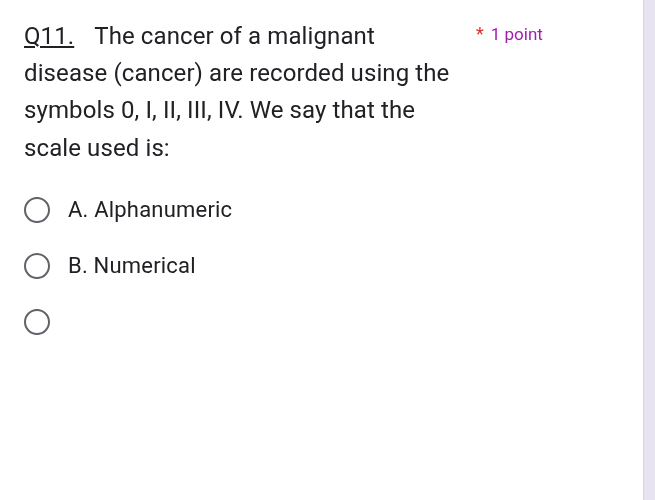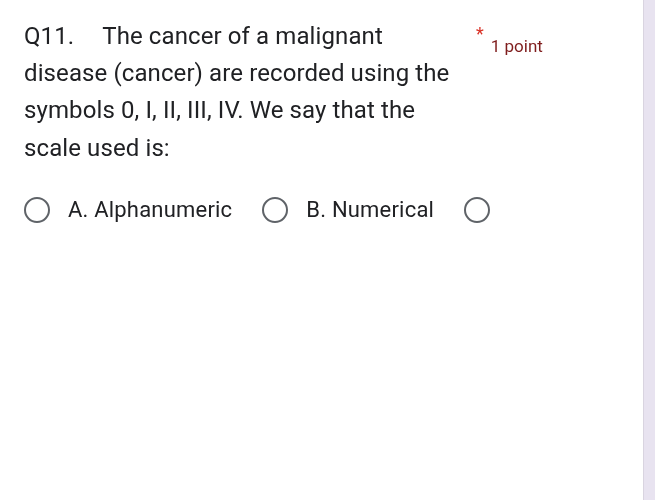--- a/index.html
+++ b/index.html
@@ -32,44 +32,44 @@
     }
     .question-text {
       font-size: 24px;
       color: #202124;
       line-height: 1.55;
       letter-spacing: 0.1px;
       flex: 1;
       max-width: 440px;
     }
     .q-number {
-      margin-right: 28px;
+      margin-right: 20px;
+      text-decoration: underline;
     }
     .required-star {
       color: #d93025;
       font-size: 18px;
       margin-right: 4px;
       line-height: 1.3;
     }
     .points {
-      color: #7f1d1d;
+      color: #a21caf;
       font-size: 17px;
       white-space: nowrap;
       line-height: 1.5;
-      margin-top: 12px;
     }
     .meta-right {
       display: flex;
       align-items: flex-start;
       gap: 3px;
       padding-top: 4px;
     }
     .options {
       display: flex;
-      flex-direction: row;
+      flex-direction: column;
       gap: 30px;
       margin-top: 10px;
     }
     .option {
       display: flex;
       align-items: center;
       gap: 18px;
       cursor: pointer;
     }
     .radio {

